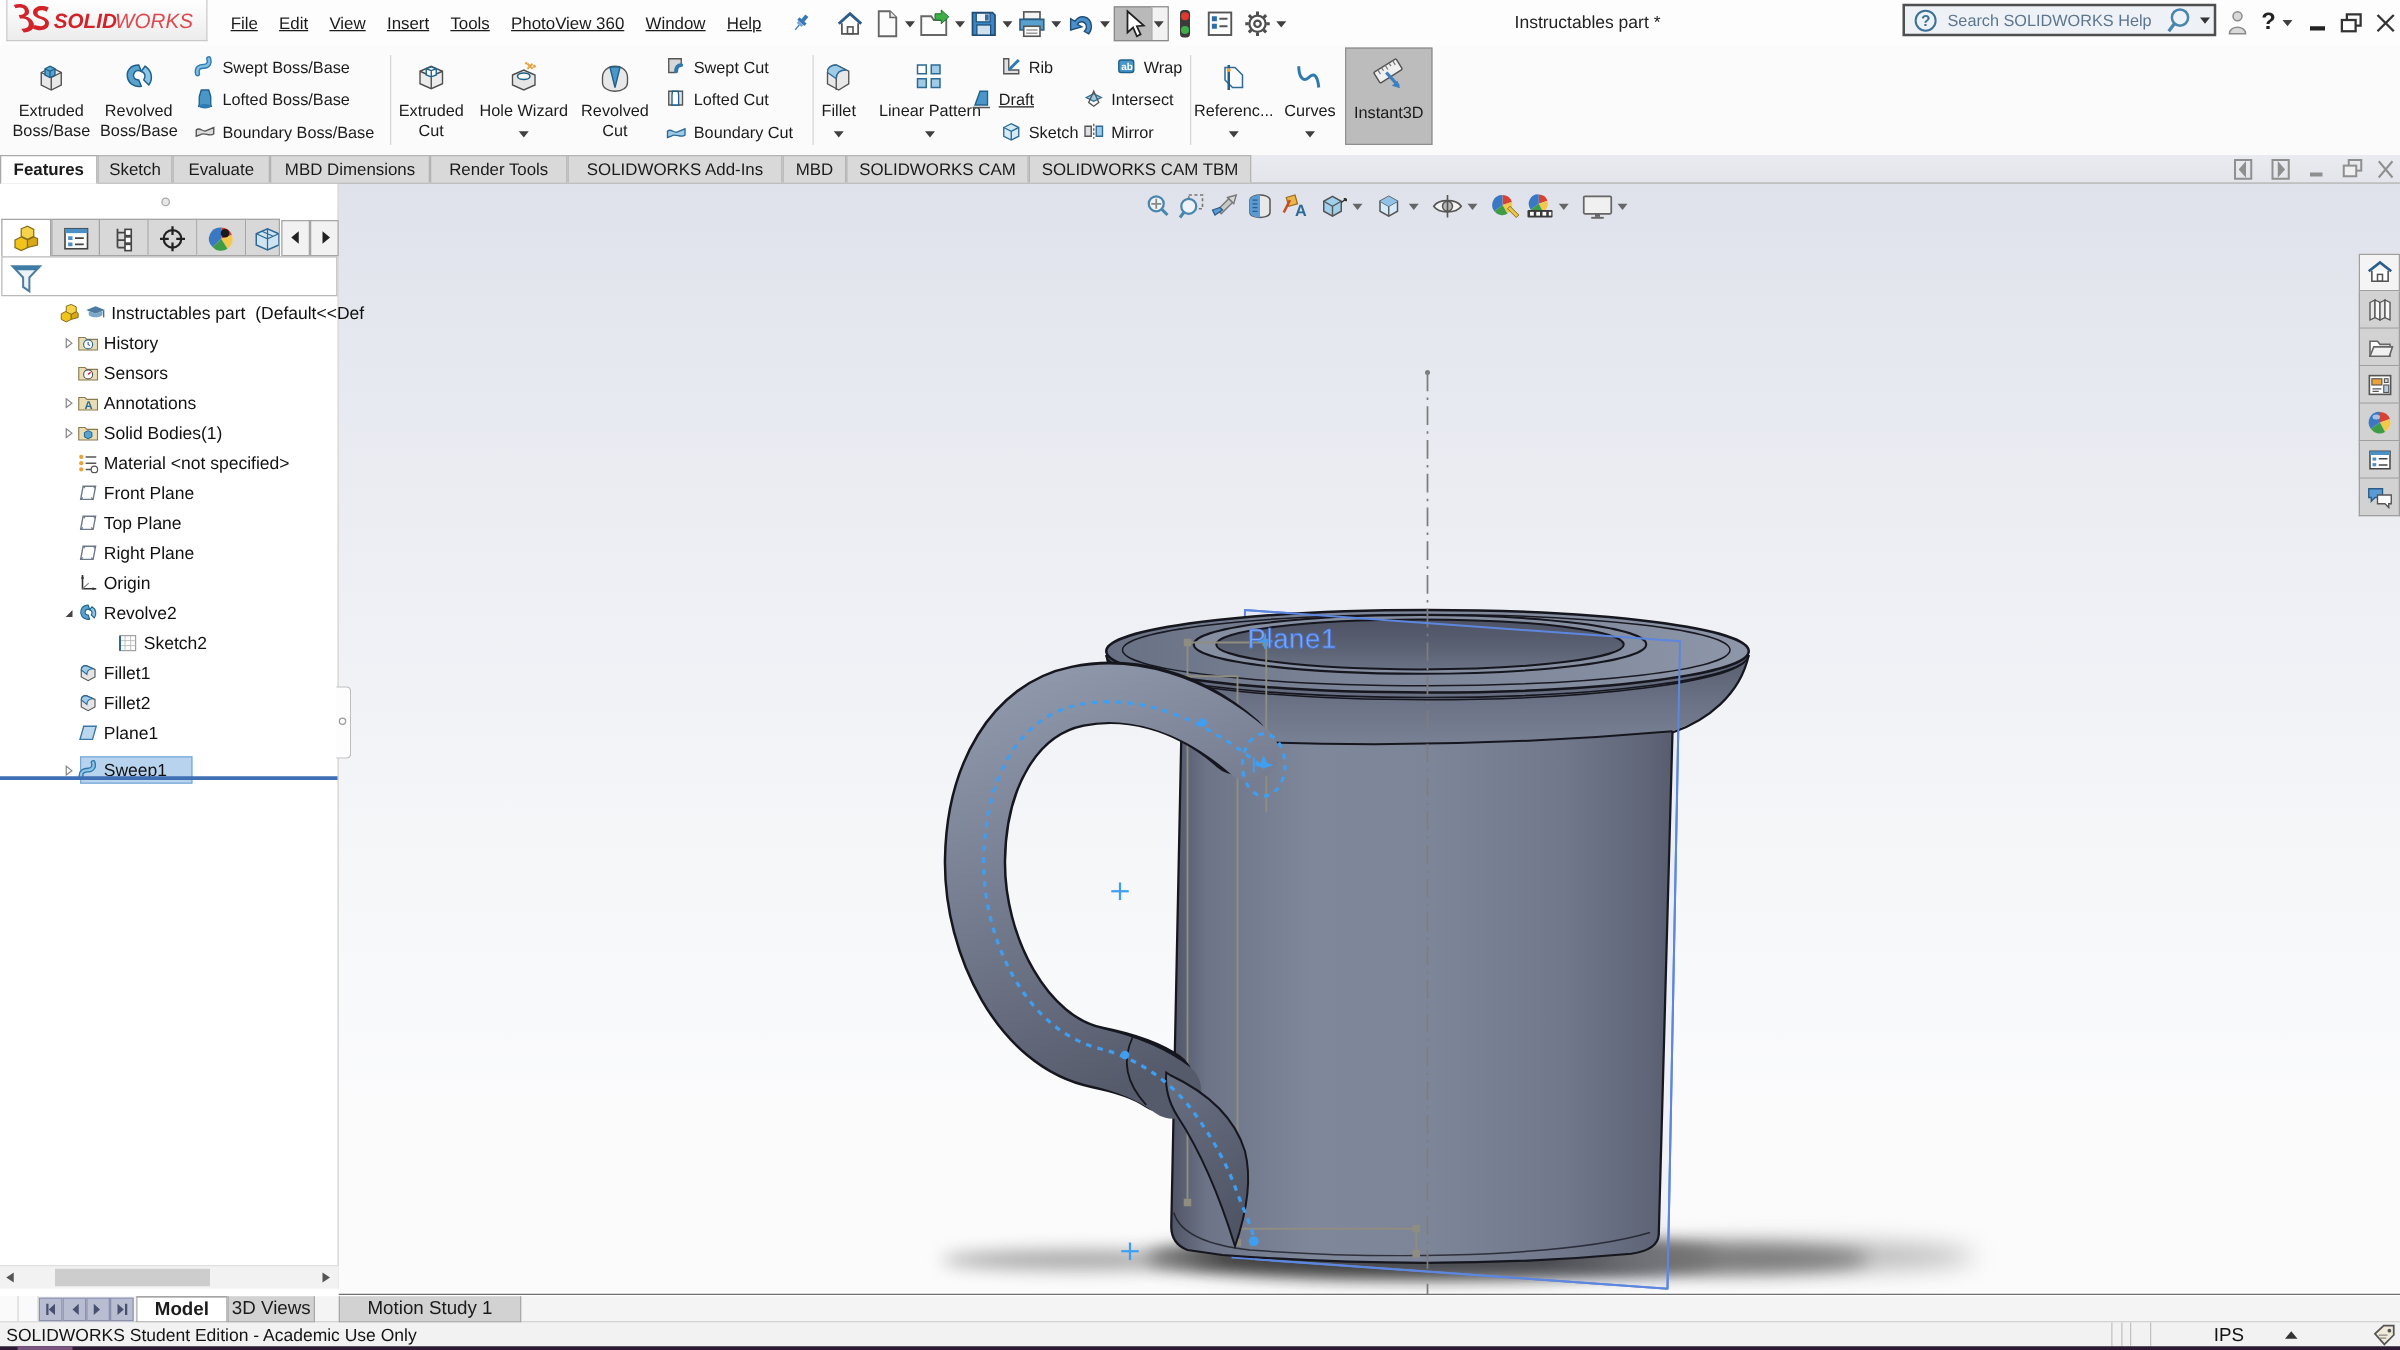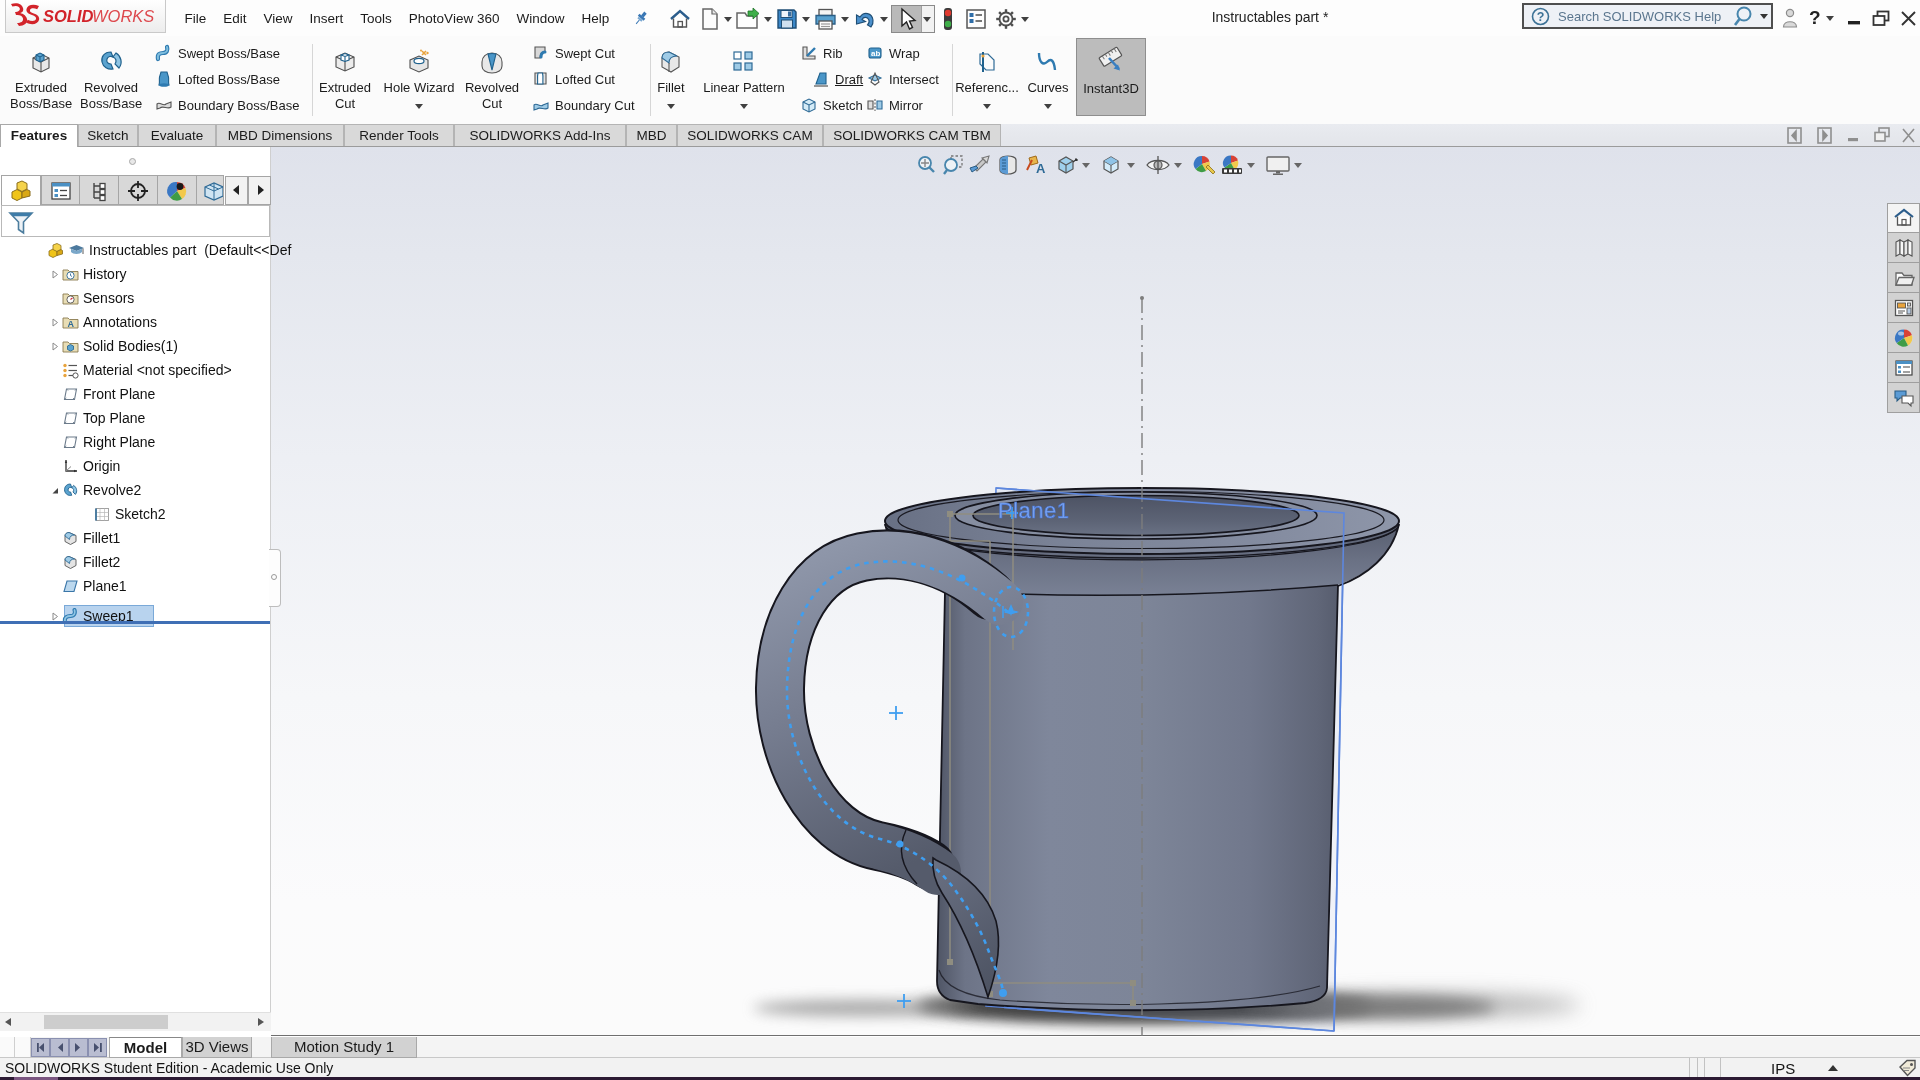--- a/index.html
+++ b/index.html
@@ -3,21 +3,21 @@
 <meta charset="utf-8">
 <style>
 * { margin:0; padding:0; box-sizing:border-box; }
 html,body { width:1920px; height:1080px; overflow:hidden; font-family:"Liberation Sans", sans-serif; }
 #app { position:absolute; inset:0; background:#fff; }
 
 
 #titlebar { position:absolute; left:0; top:0; width:1920px; height:36px; background:#fdfdfd; }
 #logo { position:absolute; left:5px; top:0; width:161px; height:33px; background:linear-gradient(180deg,#ffffff,#ececec); border:1px solid #c9c9c9; border-top:none; }
 #menus { position:absolute; left:176px; top:0; height:36px; display:flex; align-items:center; font-size:13.5px; color:#1b1b1b; }
-#menus span { padding:0 8.5px; }
+#menus span { padding:0 8.5px;text-decoration:underline; }
 .qat { position:absolute; top:5px; display:flex; align-items:center; }
 .dd { width:0; height:0; border-left:4px solid transparent; border-right:4px solid transparent; border-top:5px solid #404040; margin:0 3px; }
 #title { position:absolute; top:9px; left:1150px; width:240px; text-align:center; font-size:14px; color:#222; }
 #searchbox { position:absolute; left:1522px; top:3px; width:251px; height:26px; background:#eef1f6; border:2px solid #4f4f4f; display:flex; align-items:center; }
 #searchbox .stext { color:#5b768e; font-size:13px; margin-left:8px; flex:1; white-space:nowrap; }
 .winbtn { position:absolute; top:0; height:36px; display:flex; align-items:center; color:#333; }
 
 
 #ribbon { position:absolute; left:0; top:36px; width:1920px; height:88px; background:#fbfbfb; }
 .rlabel { font-size:13px; color:#1b1b1b; text-align:center; line-height:16px; }
@@ -325,36 +325,36 @@
       <div class="dd" style="margin:8px auto 0;"></div>
     </div>
 
     <div class="smallrow" style="left:800px; top:8px; height:18px;">
       <svg width="18" height="18" viewBox="0 0 18 18">
           <path d="M3 3 L3 15 L15 15 L15 12 L7 12 L7 3 Z" fill="#e0e0e0" stroke="#555" stroke-width="1.1"></path>
           <path d="M7 12 L15 4" stroke="#2e7ab0" stroke-width="2.4"></path>
         </svg>
       <span>Rib</span>
     </div>
-    <div class="smallrow" style="left:812px; top:34px; height:18px;text-decoration:underline;">
+    <div class="smallrow" style="left:776px; top:34px; height:18px;text-decoration:underline;">
       <svg width="18" height="18" viewBox="0 0 18 18">
           <path d="M4 14 L8 3 L14 3 L14 14 Z" fill="#4a96c8" stroke="#1f618d" stroke-width="1.1"></path>
           <path d="M2 16 L16 16" stroke="#555" stroke-width="1.2"></path>
         </svg>
       <span>Draft</span>
     </div>
     <div class="smallrow" style="left:800px; top:60px; height:18px;">
       <svg width="18" height="18" viewBox="0 0 18 18">
           <path d="M3 6 L9 3 L15 6 L15 13 L9 16 L3 13 Z" fill="#d4ebf7" stroke="#2e6a96" stroke-width="1.1"></path>
           <path d="M3 6 L9 9 L15 6 M9 9 L9 16" fill="none" stroke="#2e6a96" stroke-width="1.1"></path>
         </svg>
       <span>Sketch</span>
     </div>
 
-    <div class="smallrow" style="left:866px; top:8px; height:18px;">
+    <div class="smallrow" style="left:892px; top:8px; height:18px;">
       <svg width="18" height="18" viewBox="0 0 18 18">
           <rect x="3" y="4" width="12" height="10" rx="2" fill="#4a96c8" stroke="#1f618d" stroke-width="1.1"></rect>
           <text x="5" y="12" font-size="8" fill="#fff" font-weight="bold">ab</text>
         </svg>
       <span>Wrap</span>
     </div>
     <div class="smallrow" style="left:866px; top:34px; height:18px;">
       <svg width="18" height="18" viewBox="0 0 18 18">
           <path d="M3 8 L9 5 L15 8 L9 11 Z" fill="#9fcbe6" stroke="#2e6a96" stroke-width="1.1"></path>
           <path d="M5 12 L9 3 L13 12 L9 15 Z" fill="none" stroke="#555" stroke-width="1.1"></path>

